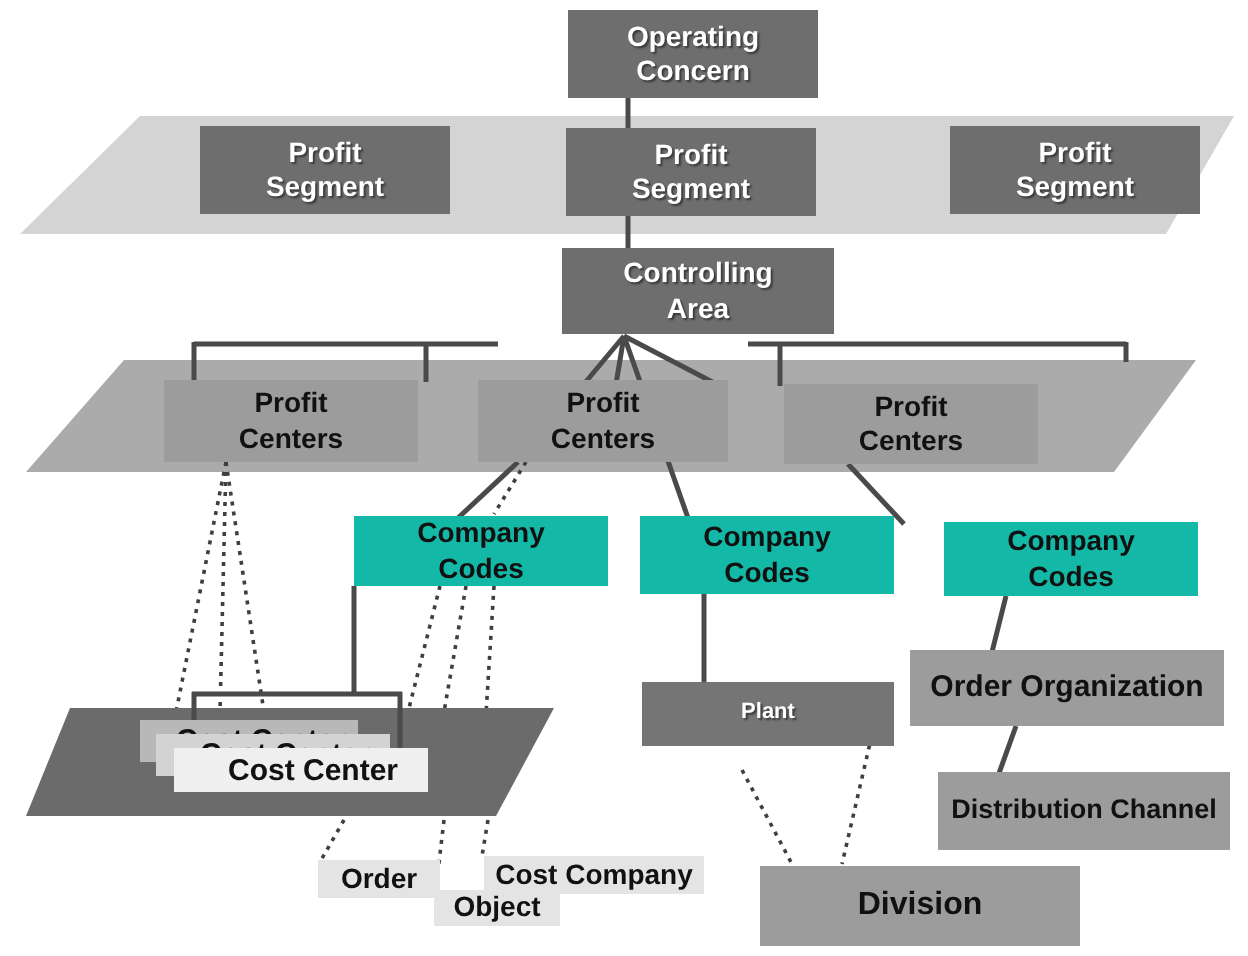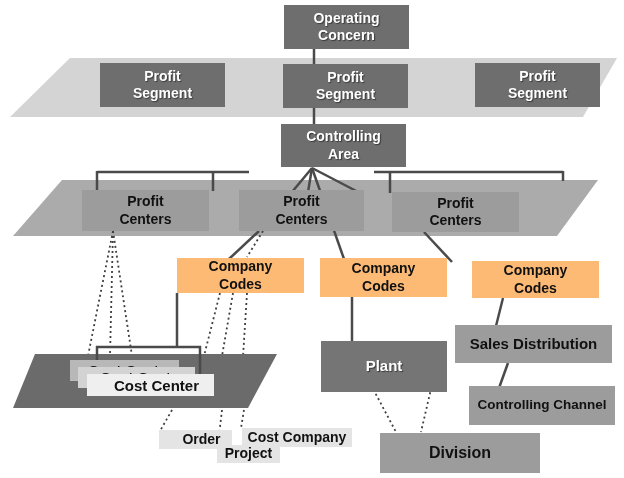--- a/index.html
+++ b/index.html
@@ -14,21 +14,21 @@
     clip-path:polygon(49px 0,585px 0,544px 56px,0 56px);}
   .plate{left:13px;top:354px;width:264px;height:54px;background:#6b6b6b;
     clip-path:polygon(22px 0,264px 0,235px 54px,0 54px);}
   .node{
     position:absolute;display:flex;align-items:center;justify-content:center;
     text-align:center;font-weight:bold;white-space:pre-line;line-height:1.25;
     color:#111111;font-size:14px;margin-left:32px;
   }
   .dark{background:#6e6e6e;color:#ffffff;text-shadow:1px 1px 1px #3a3a3a;}
   .mid{background:#9c9c9c;}
-  .light{background:#fdba74;}
+  .light{background:#14b8a6;}
   .pale{background:#e4e4e4;font-size:14px;}
   .card{position:absolute;display:flex;align-items:center;justify-content:center;
     font-weight:bold;font-size:15px;color:#111;overflow:hidden;white-space:nowrap;padding-left:12px;}
   svg{position:absolute;left:0;top:0;}
   .z1{z-index:1}.z2{z-index:2}.z3{z-index:3}.z4{z-index:4}.z5{z-index:5}
 </style>
 </head>
 <body>
 
 <div class="band band1 z1"></div>
@@ -84,44 +84,44 @@
 <div class="node dark z5" style="left:252px;top:5px;width:125px;height:44px;">Operating
 Concern</div>
 
 <div class="node dark z5" style="left:68px;top:63px;width:125px;height:44px;">Profit
 Segment</div>
 <div class="node dark z5" style="left:251px;top:64px;width:125px;height:44px;">Profit
 Segment</div>
 <div class="node dark z5" style="left:443px;top:63px;width:125px;height:44px;">Profit
 Segment</div>
 
-<div class="node dark z5" style="left:249px;top:124px;width:125px;height:43px;">Controlling
+<div class="node dark z5" style="left:249px;top:124px;width:136px;height:43px;">Controlling
 Area</div>
 
 <div class="node mid z5" style="left:50px;top:190px;width:127px;height:41px;">Profit
 Centers</div>
 <div class="node mid z5" style="left:207px;top:190px;width:125px;height:41px;">Profit
 Centers</div>
 <div class="node mid z5" style="left:360px;top:192px;width:127px;height:40px;">Profit
 Centers</div>
 
 <div class="node light z5" style="left:145px;top:258px;width:127px;height:35px;">Company
 Codes</div>
 <div class="node light z5" style="left:288px;top:258px;width:127px;height:39px;">Company
 Codes</div>
 <div class="node light z5" style="left:440px;top:261px;width:127px;height:37px;">Company
 Codes</div>
 
 <div class="card z5" style="left:70px;top:360px;width:97px;height:21px;background:#b8b8b8;">Cost Center</div>
 <div class="card z5" style="left:78px;top:367px;width:105px;height:21px;background:#d3d3d3;">Cost Center</div>
 <div class="card z5" style="left:87px;top:374px;width:115px;height:22px;background:#efefef;">Cost Center</div>
 
-<div class="node z5" style="left:289px;top:341px;width:126px;height:51px;background:#757575;color:#fff;text-shadow:1px 1px 1px #3a3a3a;font-size:15px;">Plant</div>
+<div class="node z5" style="left:289px;top:341px;width:126px;height:32px;background:#757575;color:#fff;text-shadow:1px 1px 1px #3a3a3a;font-size:11px;">Plant</div>
 
-<div class="node mid z5" style="left:423px;top:325px;width:157px;height:38px;font-size:15px;">Sales Distribution</div>
+<div class="node mid z5" style="left:423px;top:325px;width:157px;height:38px;font-size:15px;">Order Organization</div>
 
-<div class="node mid z5" style="left:437px;top:386px;width:146px;height:39px;font-size:13.5px;">Controlling Channel</div>
+<div class="node mid z5" style="left:437px;top:386px;width:146px;height:39px;font-size:13.5px;">Distribution Channel</div>
 
 <div class="node mid z5" style="left:348px;top:433px;width:160px;height:40px;font-size:16px;">Division</div>
 
-<div class="node pale z5" style="left:127px;top:430px;width:61px;height:19px;padding-left:12px;">Order</div>
-<div class="node pale z5" style="left:185px;top:445px;width:63px;height:18px;">Project</div>
+<div class="node pale z5" style="left:127px;top:430px;width:61px;height:19px;">Order</div>
+<div class="node pale z5" style="left:185px;top:445px;width:63px;height:18px;">Object</div>
 <div class="node pale z5" style="left:210px;top:428px;width:110px;height:19px;">Cost Company</div>
 
 </body></html>

